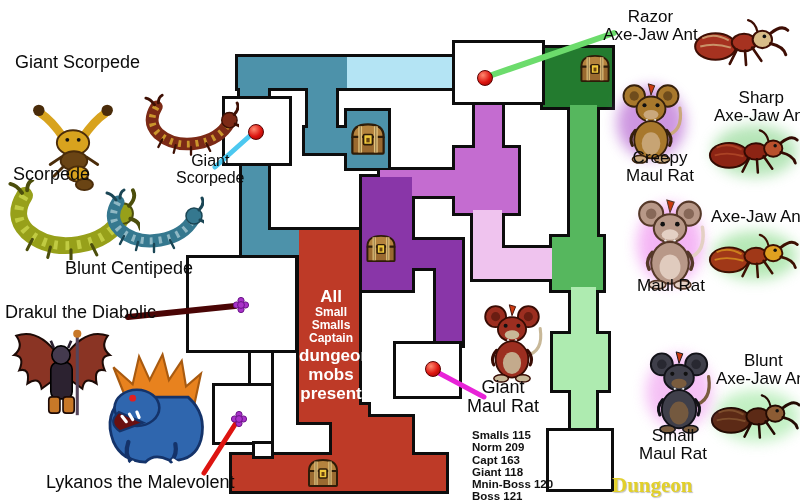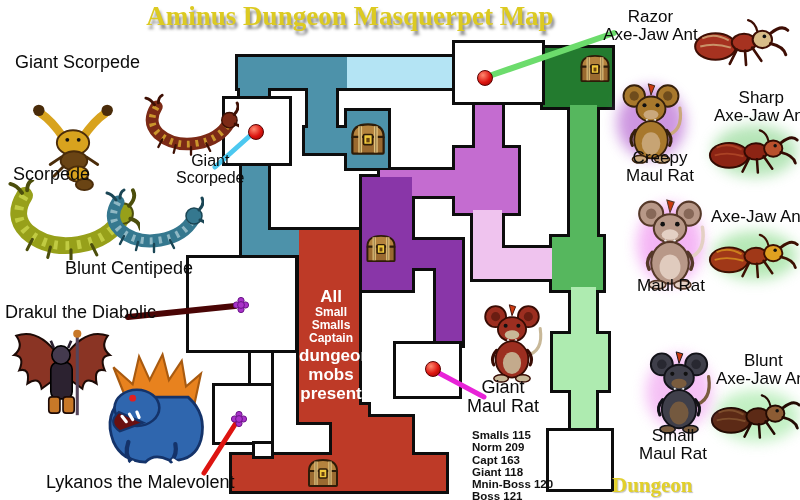--- a/index.html
+++ b/index.html
@@ -25,21 +25,20 @@
                font-weight:bold;z-index:30;}
   #stats{position:absolute;left:472px;top:429px;font-size:11.5px;font-weight:bold;color:#111;
          line-height:1.07;z-index:30;}
   .glow{position:absolute;border-radius:50%;filter:blur(7px);opacity:.65;}
   svg{display:block;}
 </style>
 </head>
 <body>
 
 <div id="stage">
-  <div id="title">Aminus Dungeon Masquerpet Map</div>
   <div id="map-layer" class="abs" style="left:0;top:0;width:800px;height:500px;">
       <div class="outline" style="left:235px;top:54px;width:118px;height:37px"></div>
       <div class="outline" style="left:344px;top:54px;width:113px;height:37px"></div>
       <div class="outline" style="left:237px;top:81px;width:34px;height:22px"></div>
       <div class="outline" style="left:239px;top:160px;width:32px;height:85px"></div>
       <div class="outline" style="left:239px;top:227px;width:66px;height:31px"></div>
       <div class="outline" style="left:305px;top:82px;width:34px;height:58px"></div>
       <div class="outline" style="left:302px;top:125px;width:54px;height:31px"></div>
       <div class="outline" style="left:344px;top:108px;width:47px;height:63px"></div>
       <div class="outline" style="left:296px;top:227px;width:66px;height:198px"></div>

